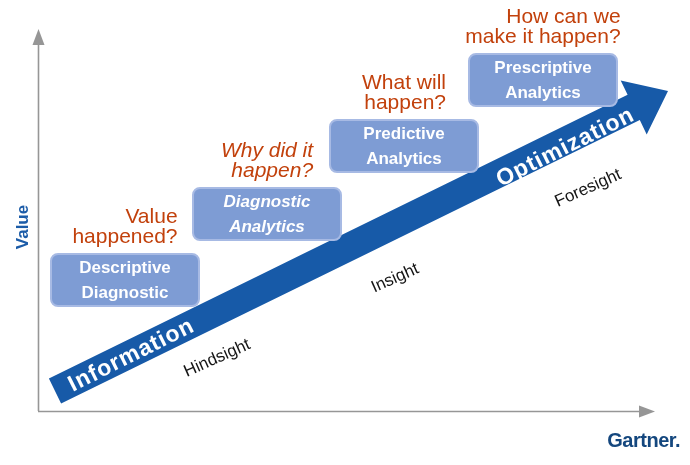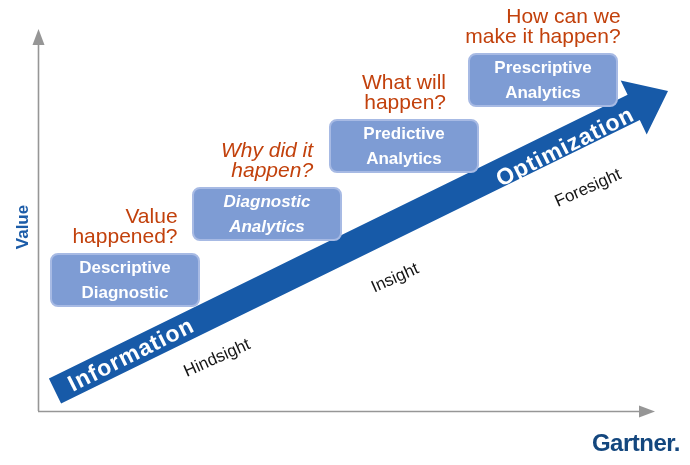--- a/index.html
+++ b/index.html
@@ -84,21 +84,21 @@
     left: -16px; top: 217px; width: 78px; height: 20px;
     transform: rotate(-90deg);
   }
   .axis-label.difficulty { left: 285px; top: 420px; width: 120px; }
 
   .logo {
     position: absolute;
     left: 570px; top: 429px; width: 110px;
     color: #14477e;
     font-weight: bold;
-    font-size: 24px;
+    font-size: 20px;
     letter-spacing: -0.5px;
     text-align: right;
   }
 </style>
 </head>
 <body>
 
 <div class="canvas">
 
   <svg class="layer-svg" width="690" height="465" viewBox="0 0 690 465">

